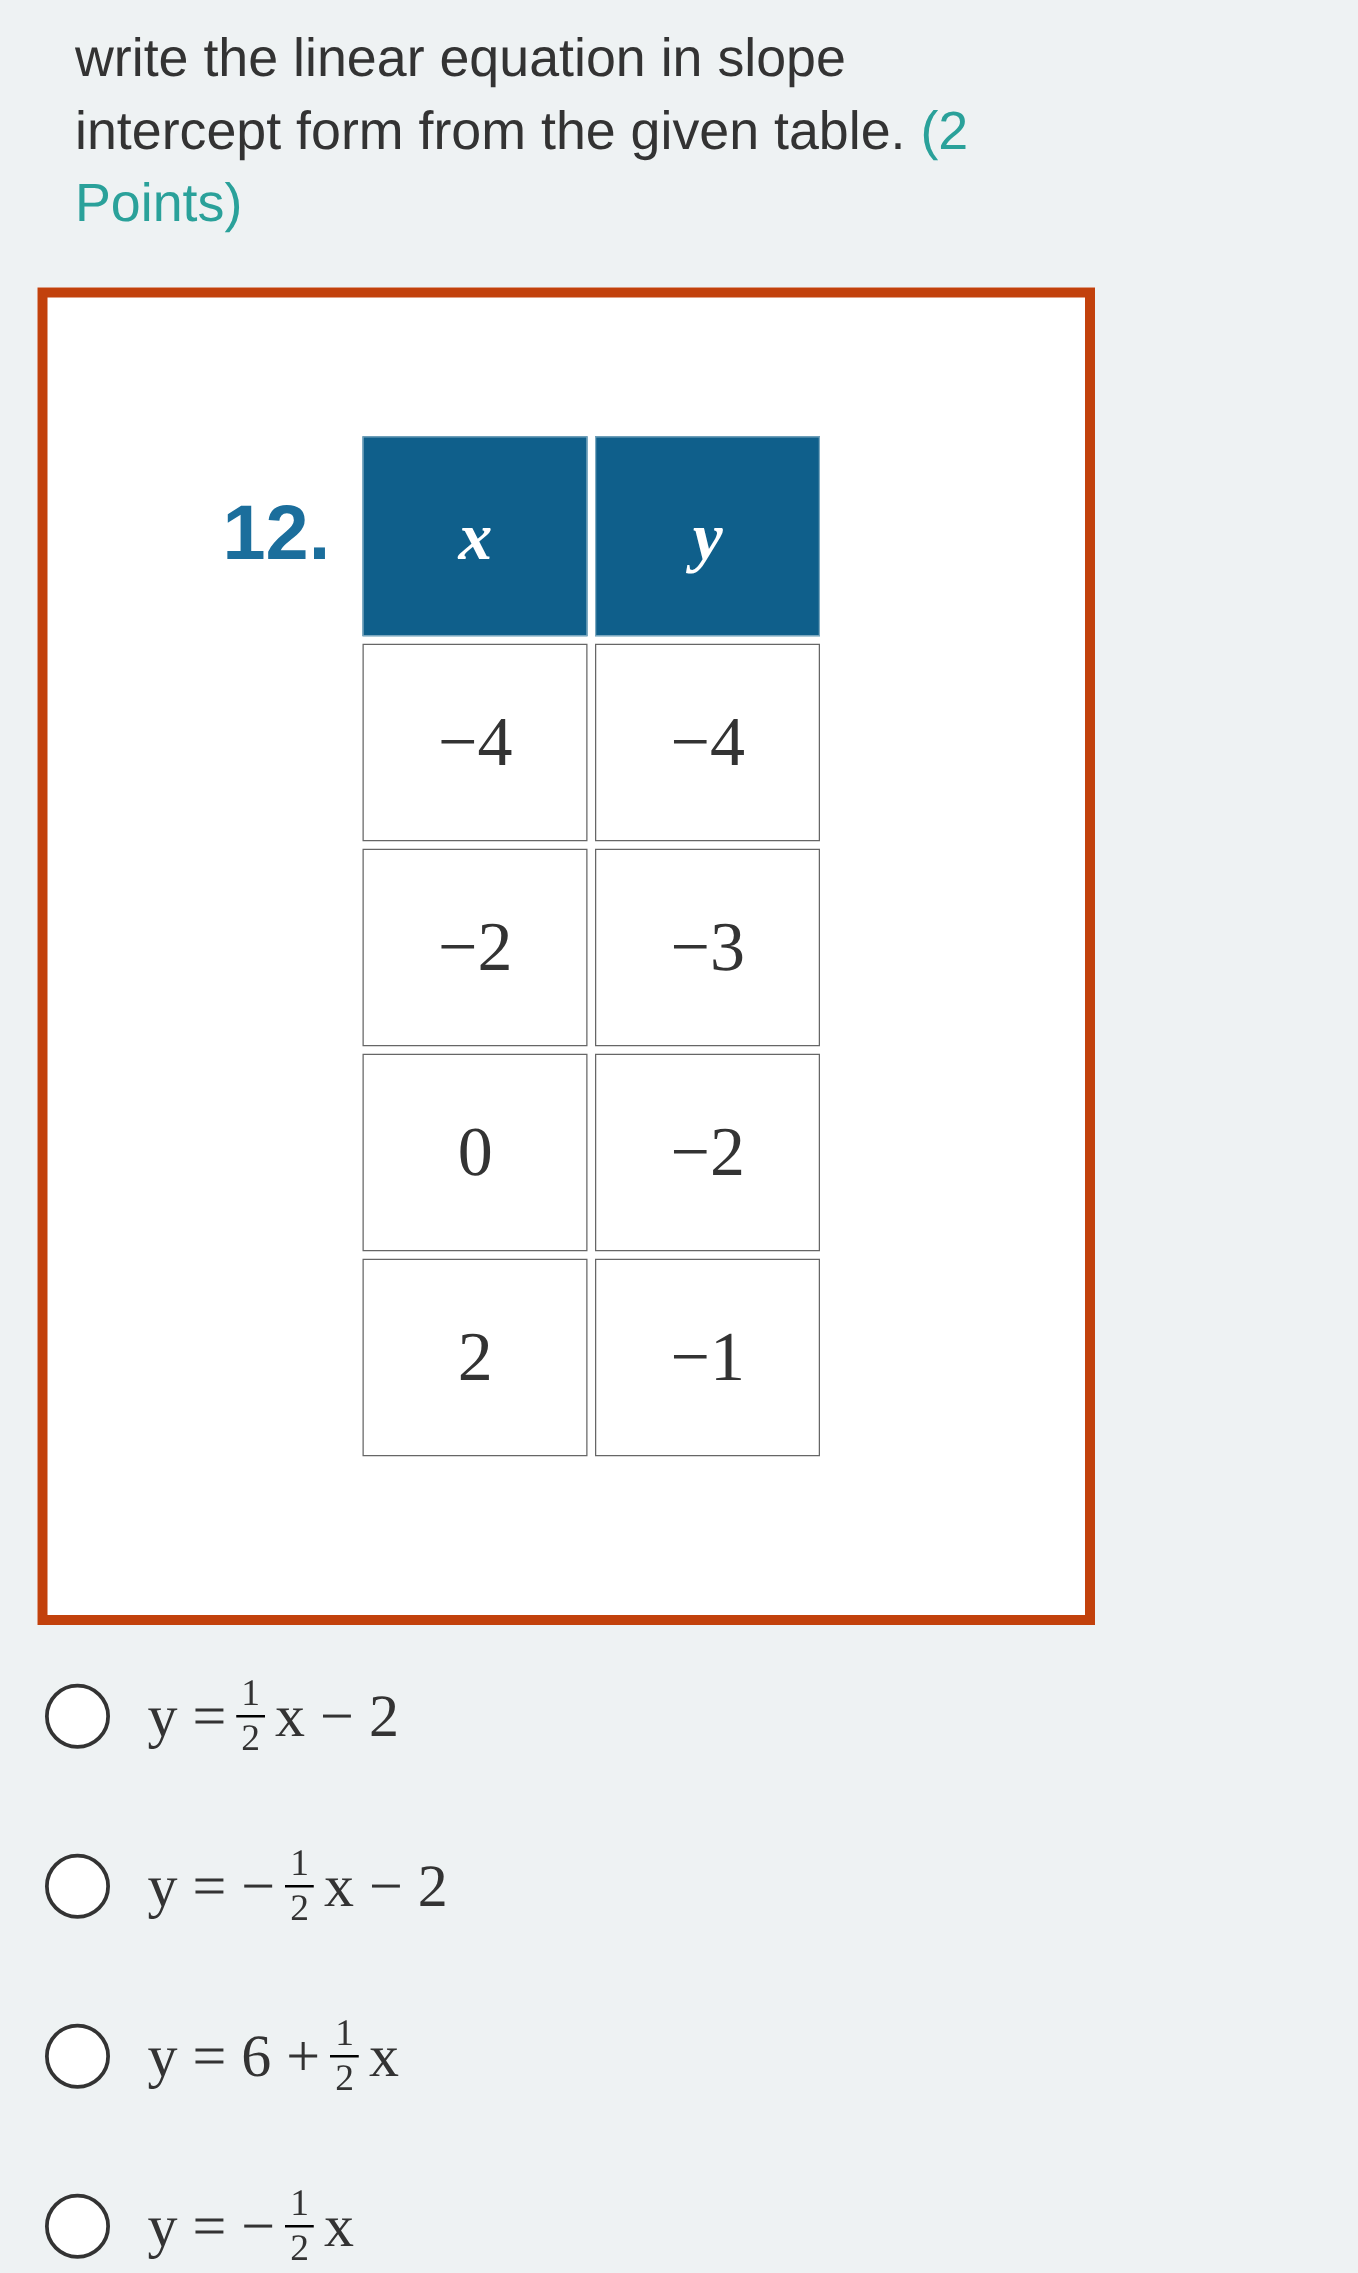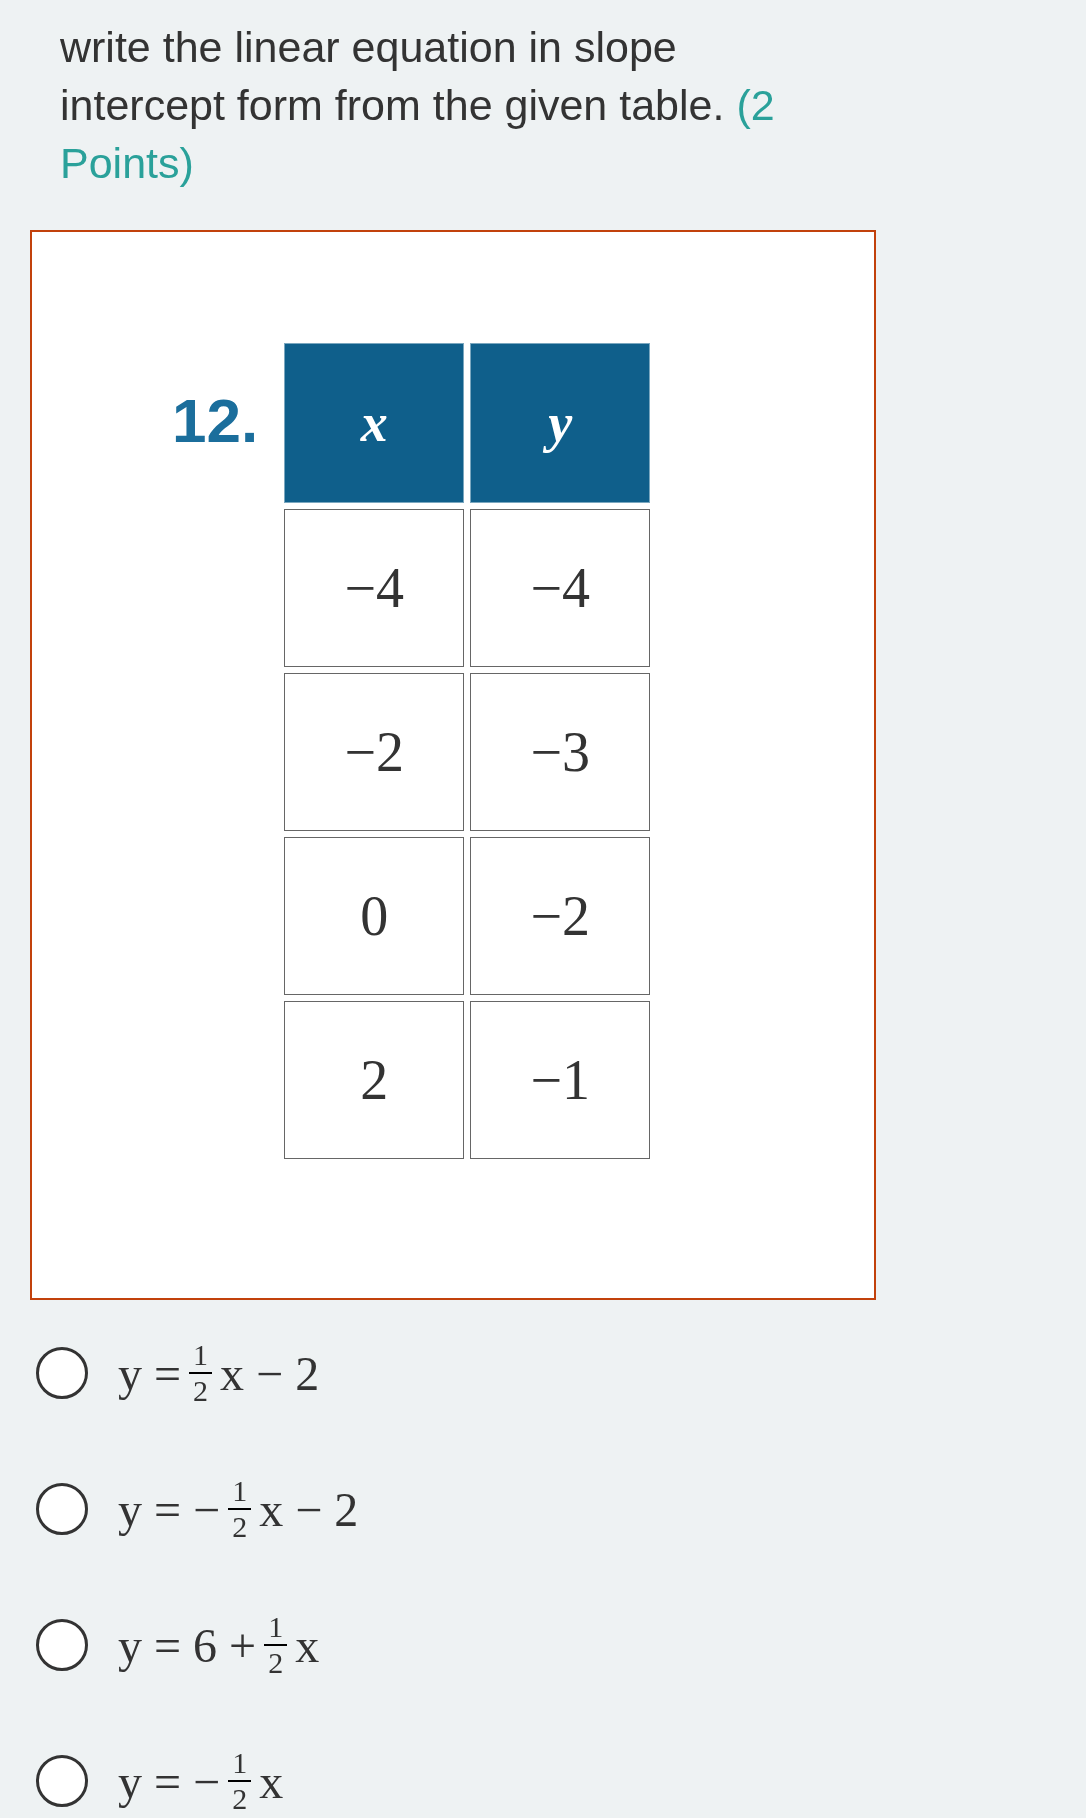--- a/index.html
+++ b/index.html
@@ -16,21 +16,21 @@
     padding: 18px 60px 28px 60px;
     font-size: 43px;
     line-height: 1.35;
     color: #333;
   }
   .points { color: #2aa19a; }
 
   .image-box {
     margin: 10px 30px 0 30px;
     background: #fff;
-    border: 2px solid #c2410c;
+    border: 8px solid #c2410c;
     height: 1070px;
     position: relative;
   }
 
   .problem-wrap {
     position: absolute;
     left: 140px;
     top: 105px;
     display: flex;
     align-items: flex-start;

